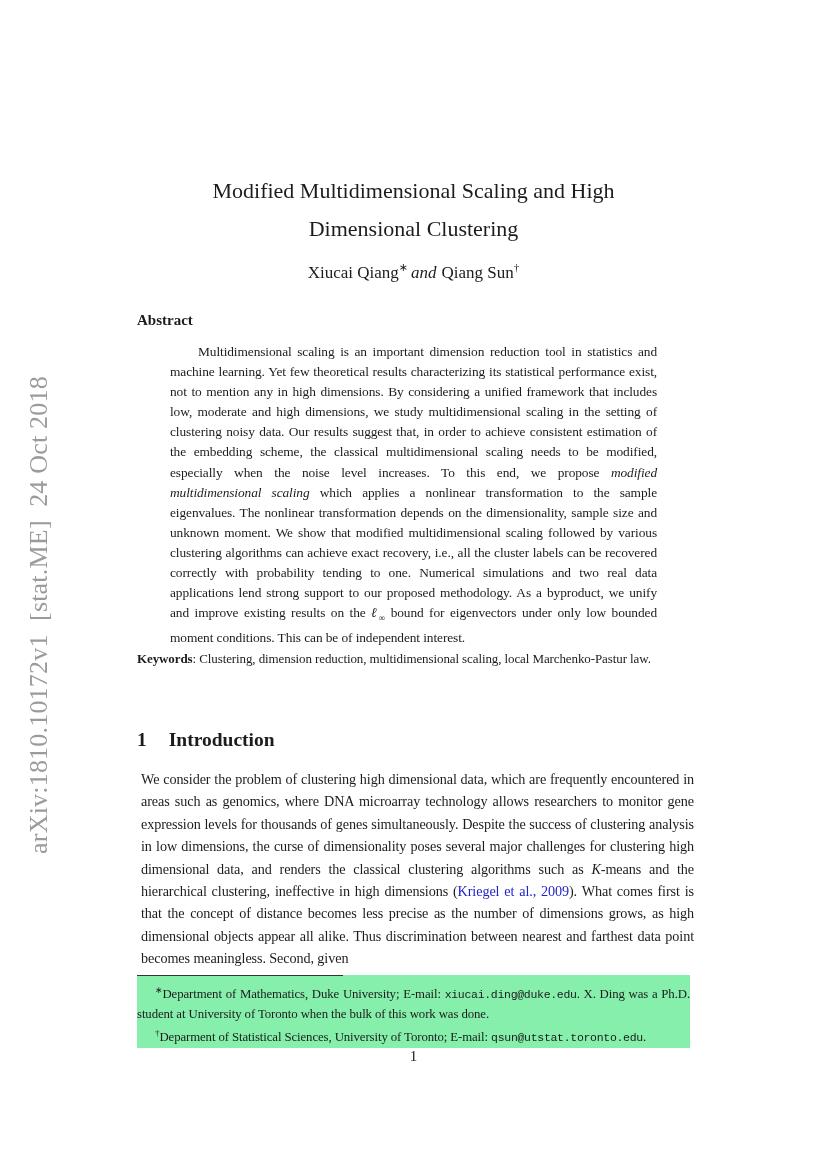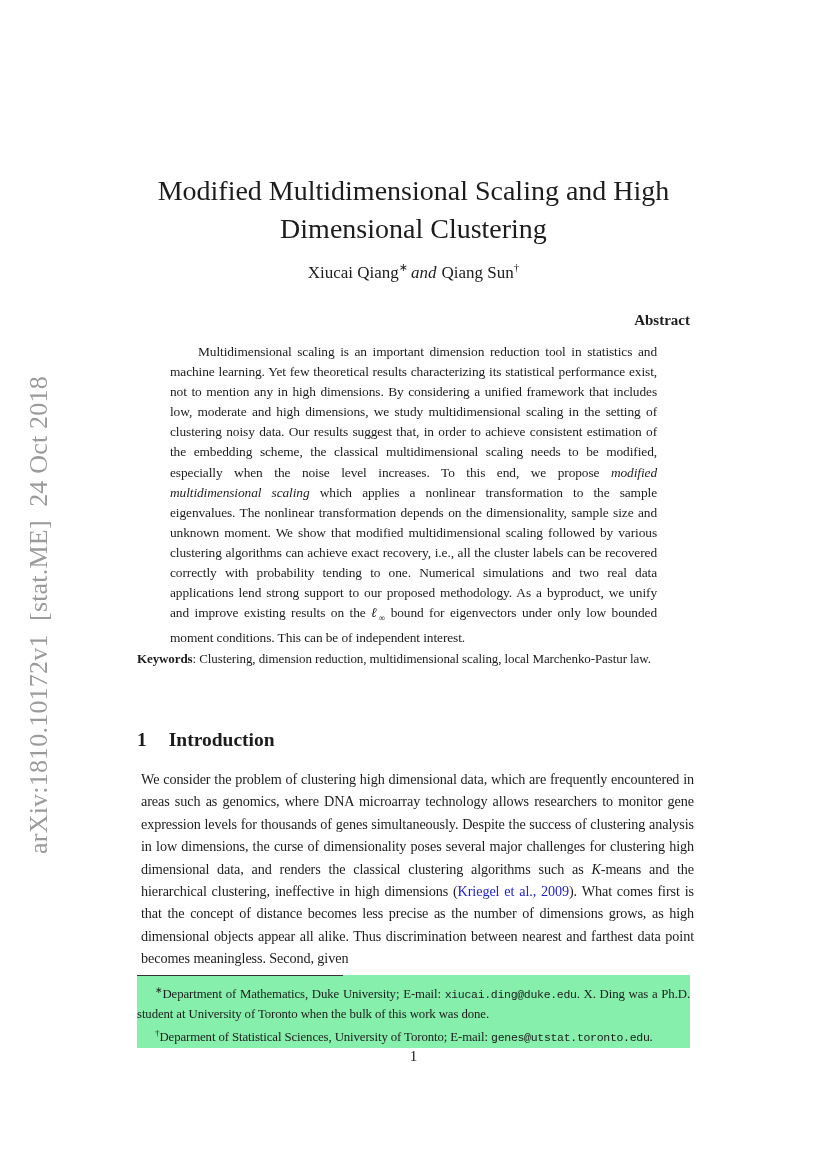--- a/index.html
+++ b/index.html
@@ -25,41 +25,41 @@
     letter-spacing: 0.2px;
   }
 
   
   .title-block {
     position: absolute;
     left: 137px;
     width: 553px;
     top: 172px;
     text-align: center;
-    font-size: 28px;
+    font-size: 22px;
     line-height: 38px;
   }
   .authors {
     position: absolute;
     left: 137px;
     width: 553px;
     top: 261px;
     text-align: center;
     font-size: 17px;
   }
   .authors sup { font-size: 11px; }
   .author-sep { margin: 0 5px 12px 3px; font-style: italic; }
   .author-2 { }
 
   .abstract-heading {
     position: absolute;
     left: 137px;
     width: 553px;
     top: 312px;
-    text-align: right;
+    text-align: left;
     font-weight: bold;
     font-size: 15px;
   }
   .abstract-body {
     position: absolute;
     left: 170px;
     width: 487px;
     top: 342px;
     font-size: 13.4px;
     line-height: 20.1px;
@@ -168,18 +168,18 @@
 
   <div class="section-heading">
     <span class="sec-num">1</span><span>Introduction</span>
   </div>
 
   <p class="intro-paragraph"><span>We consider the problem of clustering high dimensional data, which are frequently encountered in areas such as genomics, where DNA microarray technology allows researchers to monitor gene expression levels for thousands of genes simultaneously. Despite the success of clustering analysis in low dimensions, the curse of dimensionality poses several major challenges for clustering high dimensional data, and renders the classical clustering algorithms such as </span><span class="math-var">K</span><span>-means and the hierarchical clustering, ineffective in high dimensions (</span><a class="cite" href="#" style="color: rgb(34, 34, 204);">Kriegel et al., 2009</a><span>). What comes first is that the concept of distance becomes less precise as the number of dimensions grows, as high dimensional objects appear all alike. Thus discrimination between nearest and farthest data point becomes meaningless. Second, given</span></p>
 
   <div class="footnotes">
     <div class="footnote-rule"></div>
     <p class="footnote"><sup>∗</sup><span>Department of Mathematics, Duke University; E-mail: </span><span class="mono">xiucai.ding@duke.edu</span><span>. X. Ding was a Ph.D. student at University of Toronto when the bulk of this work was done.</span></p>
-    <p class="footnote"><sup>†</sup><span>Deparment of Statistical Sciences, University of Toronto; E-mail: </span><span class="mono">genes@utstat.toronto.edu</span><span>.</span></p>
+    <p class="footnote"><sup>†</sup><span>Deparment of Statistical Sciences, University of Toronto; E-mail: </span><span class="mono">qsun@utstat.toronto.edu</span><span>.</span></p>
   </div>
 
   <div class="page-number">1</div>
 
 </div>
 
 </body></html>

